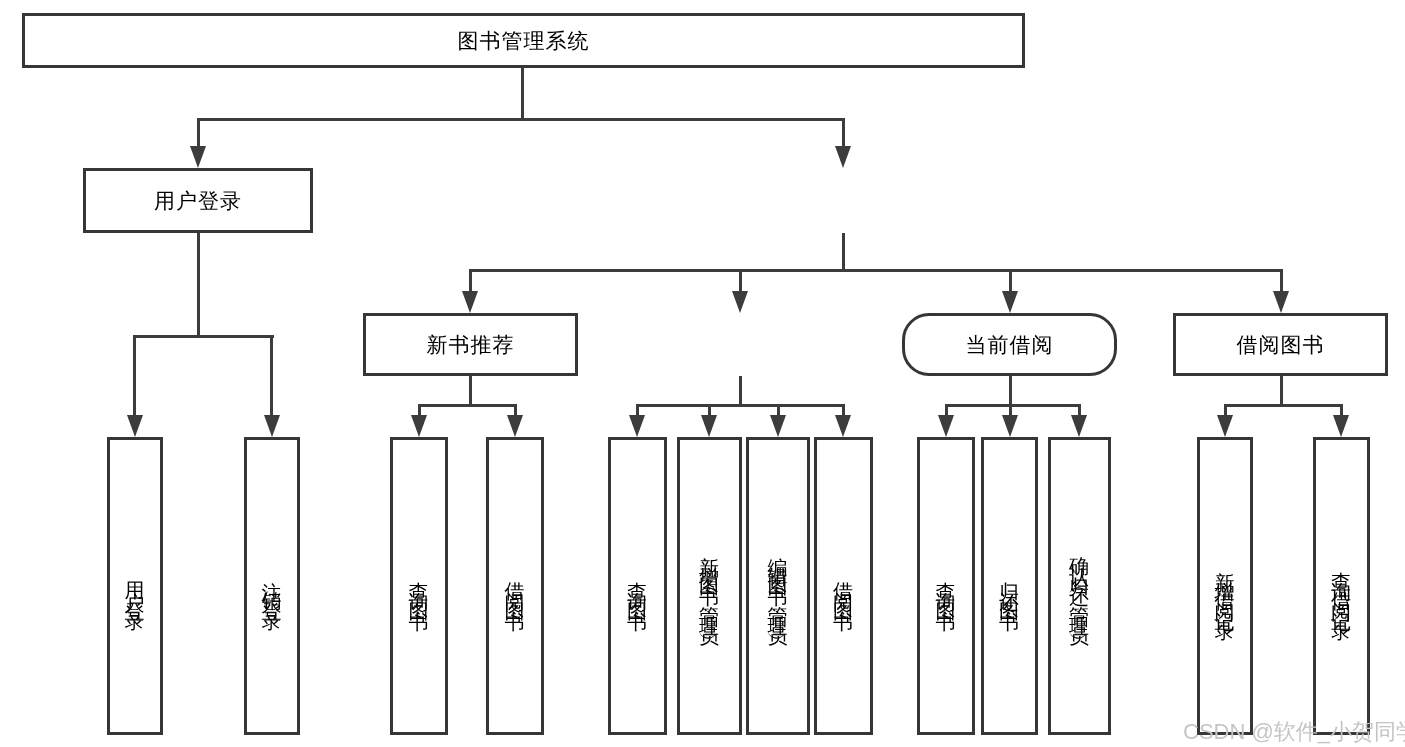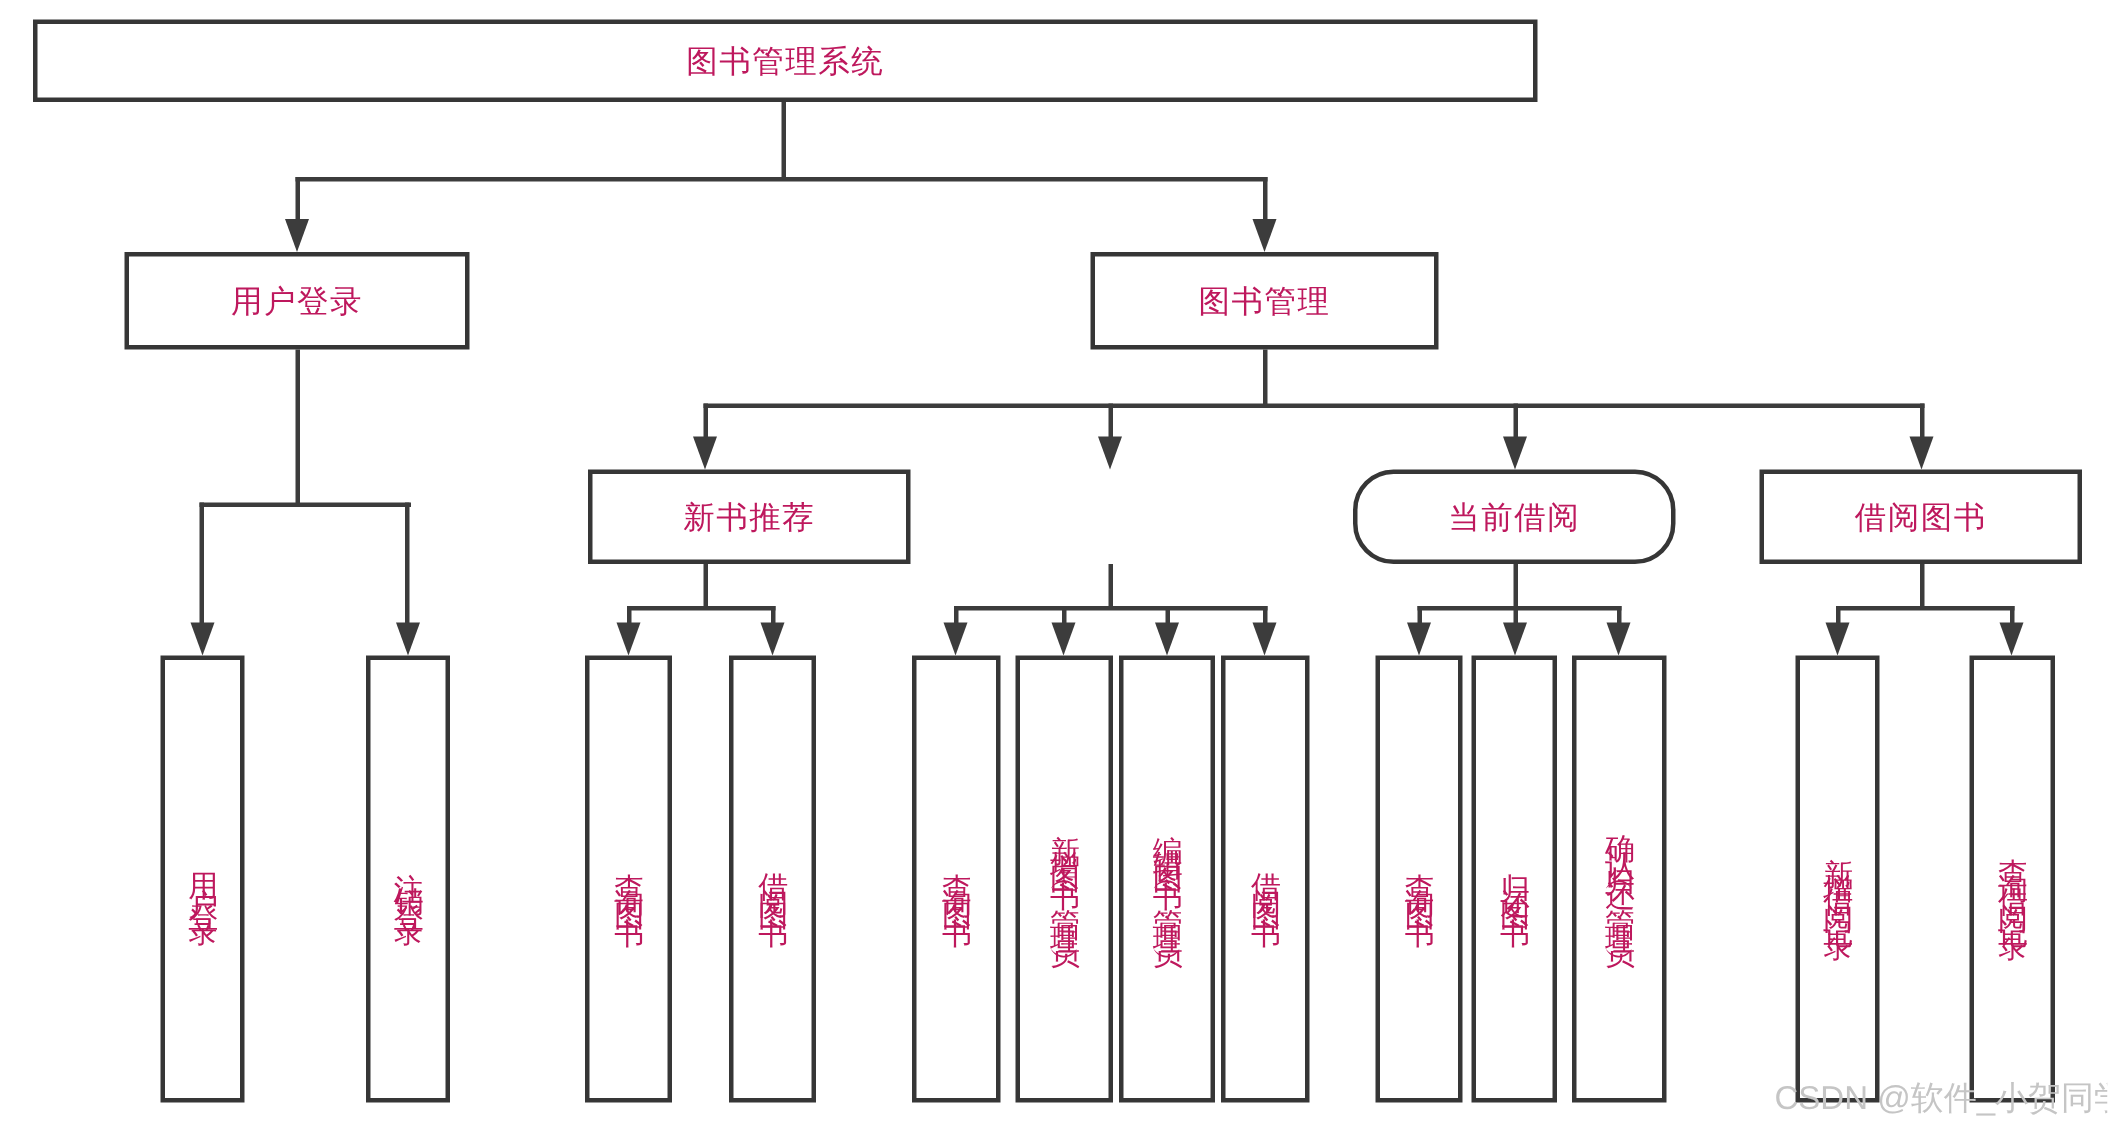--- a/index.html
+++ b/index.html
@@ -11,21 +11,21 @@
     overflow:hidden;
   }
   .box{
     position:absolute;
     background:#ffffff;
     border:3px solid #363636;
     box-sizing:border-box;
     display:flex;
     align-items:center;
     justify-content:center;
-    color:#be185d;
+    color:#000000;
   }
   .hbox{
     font-size:21px;
     letter-spacing:1px;
     white-space:nowrap;
   }
   .vbox{
     writing-mode:vertical-rl;
     text-orientation:mixed;
     font-size:20px;
@@ -55,25 +55,22 @@
 <div id="canvas">
 
   <div class="box hbox" style="left:22px;top:13px;width:1003px;height:55px;">
     <span>图书管理系统</span>
   </div>
 
   <div class="box hbox" style="left:83px;top:168px;width:230px;height:65px;">
     <span>用户登录</span>
   </div>
 
-  <div class="box hbox" style="left:727px;top:168px;width:232px;height:65px;">
-    <span>图书管理</span>
-  </div>
 
-  <div class="box hbox" style="left:363px;top:313px;width:215px;height:63px;margin-left:29px;">
+  <div class="box hbox" style="left:363px;top:313px;width:215px;height:63px;">
     <span>新书推荐</span>
   </div>
 
 
   <div class="box hbox" style="left:902px;top:313px;width:215px;height:63px;border-radius:27px;">
     <span>当前借阅</span>
   </div>
 
   <div class="box hbox" style="left:1173px;top:313px;width:215px;height:63px;">
     <span>借阅图书</span>

